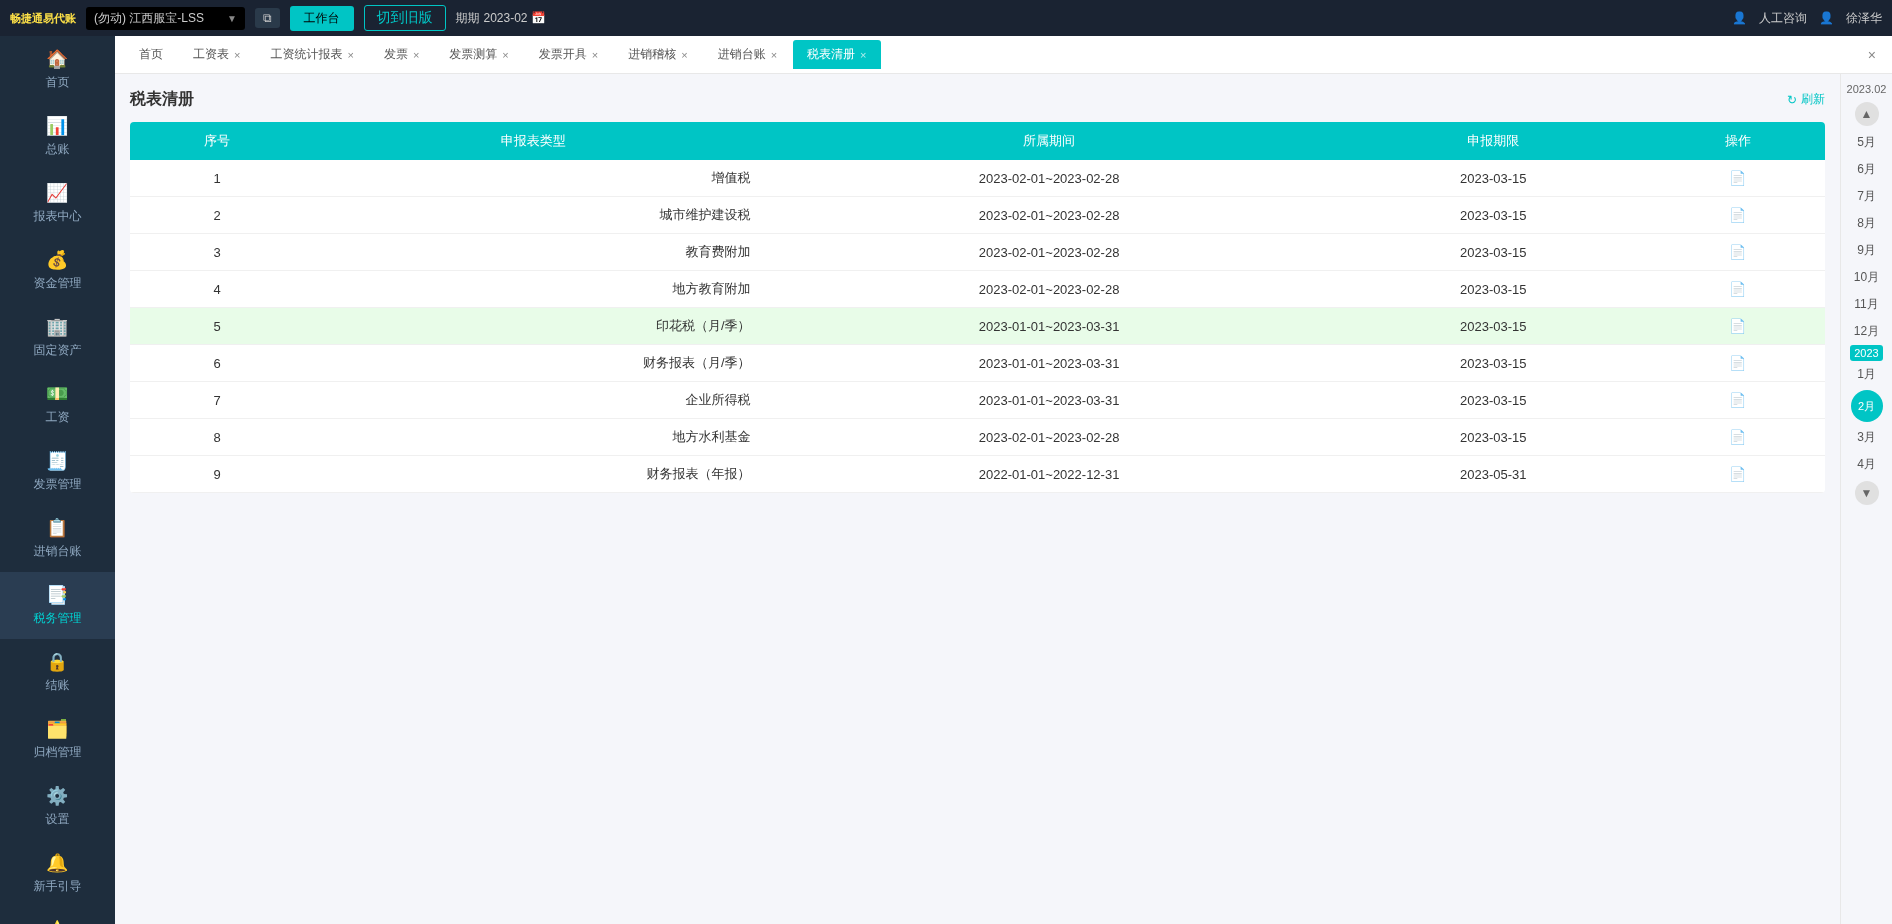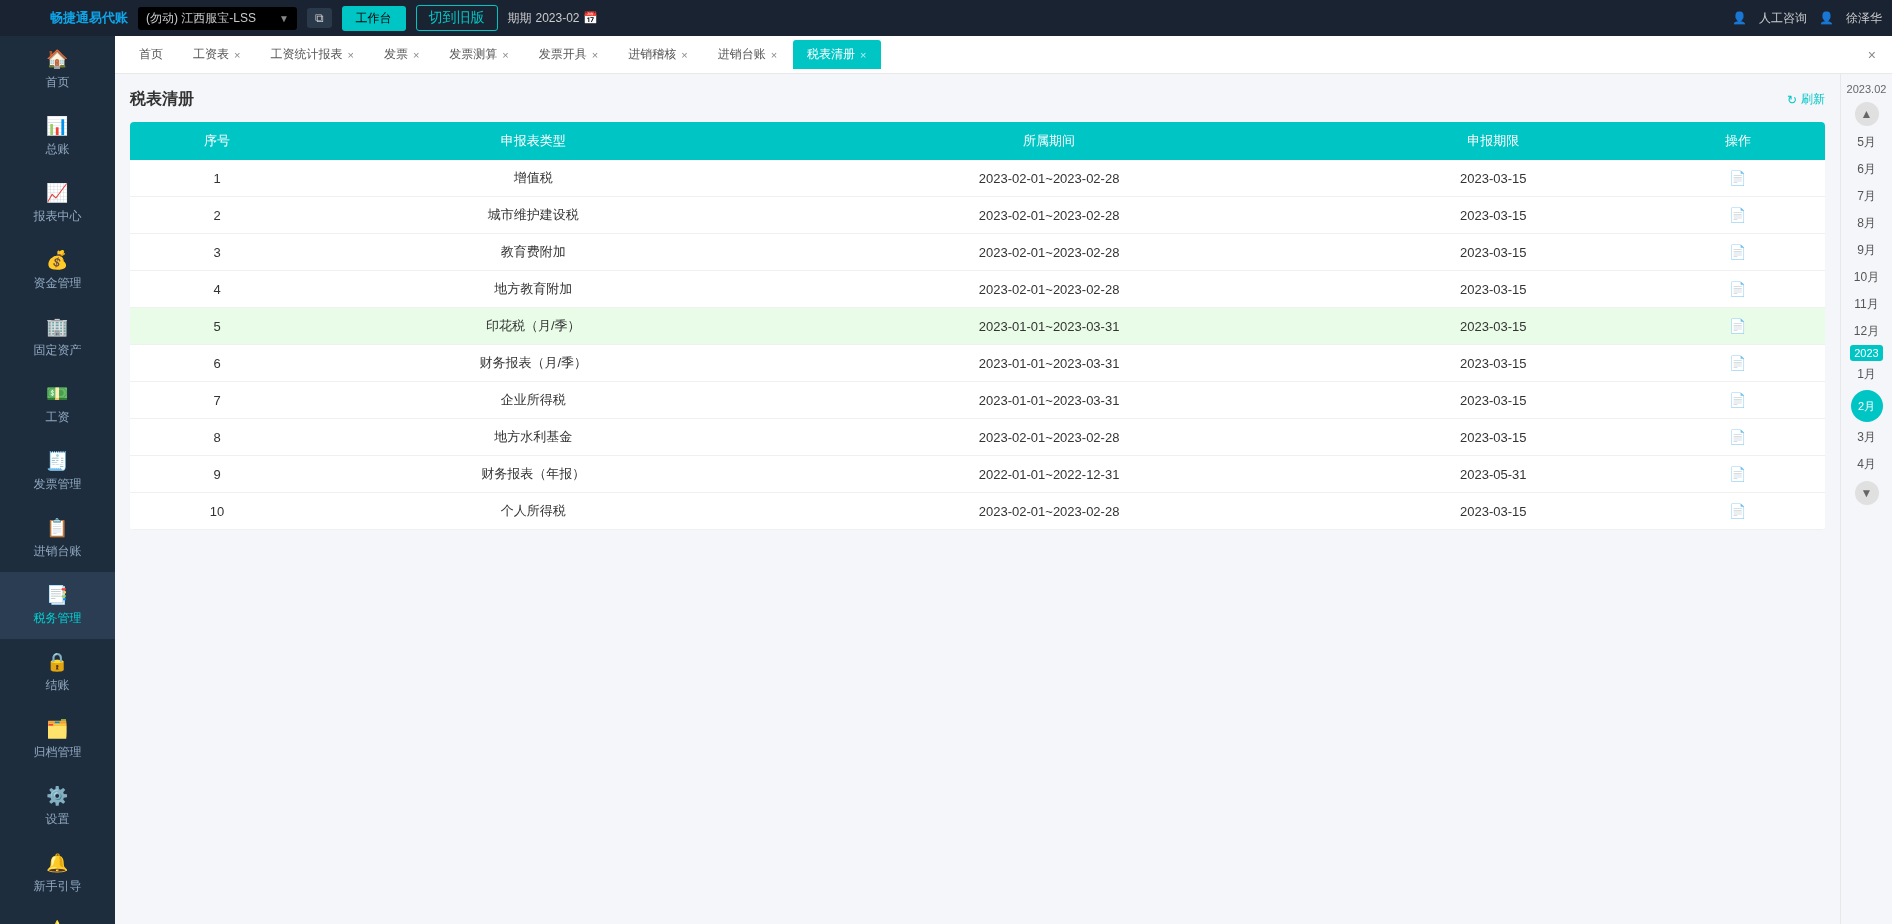--- a/index.html
+++ b/index.html
@@ -9,25 +9,24 @@
     .top-bar {
       height: 36px;
       background: #1a2332;
       display: flex;
       align-items: center;
       padding: 0 10px;
       gap: 10px;
       flex-shrink: 0;
     }
     .top-bar-logo {
-      color: #0ea5e9;
-      font-size: 13px;
+      color: #fde047;
+      font-size: 11px;
       font-weight: bold;
       white-space: nowrap;
-      margin-left: 40px;
     }
     .top-bar-company {
       background: #000000;
       color: #ccc;
       font-size: 12px;
       padding: 3px 8px;
       border-radius: 3px;
       display: flex;
       align-items: center;
       gap: 23px;
@@ -213,21 +212,21 @@
     }
     .data-table tbody tr.highlighted {
       background: #e8fce8;
     }
     .data-table tbody td {
       padding: 9px 12px;
       font-size: 13px;
       color: #333;
       text-align: center;
     }
-    .data-table tbody td.name-col { text-align: center; }
+    .data-table tbody td.name-col { text-align: right; }
     .action-icon {
       color: #888;
       cursor: pointer;
       font-size: 14px;
     }
 
     
     .right-panel {
       width: 52px;
       background: #f5f6fa;
@@ -492,27 +491,20 @@
     <td>2023-03-15</td>
     <td><span class="action-icon">📄</span></td>
   </tr>
               <tr>
     <td>9</td>
     <td class="name-col">财务报表（年报）</td>
     <td>2022-01-01~2022-12-31</td>
     <td>2023-05-31</td>
     <td><span class="action-icon">📄</span></td>
   </tr>
-              <tr>
-    <td>10</td>
-    <td class="name-col">个人所得税</td>
-    <td>2023-02-01~2023-02-28</td>
-    <td>2023-03-15</td>
-    <td><span class="action-icon">📄</span></td>
-  </tr>
             </tbody>
         </table>
       </div>
 
       <div class="right-panel" id="right-panel">
           <div class="year-label">2023.02</div>
           <button class="panel-up-btn">▲</button>
           <div class="month-item">5月</div>
           <div class="month-item">6月</div>
           <div class="month-item">7月</div>

